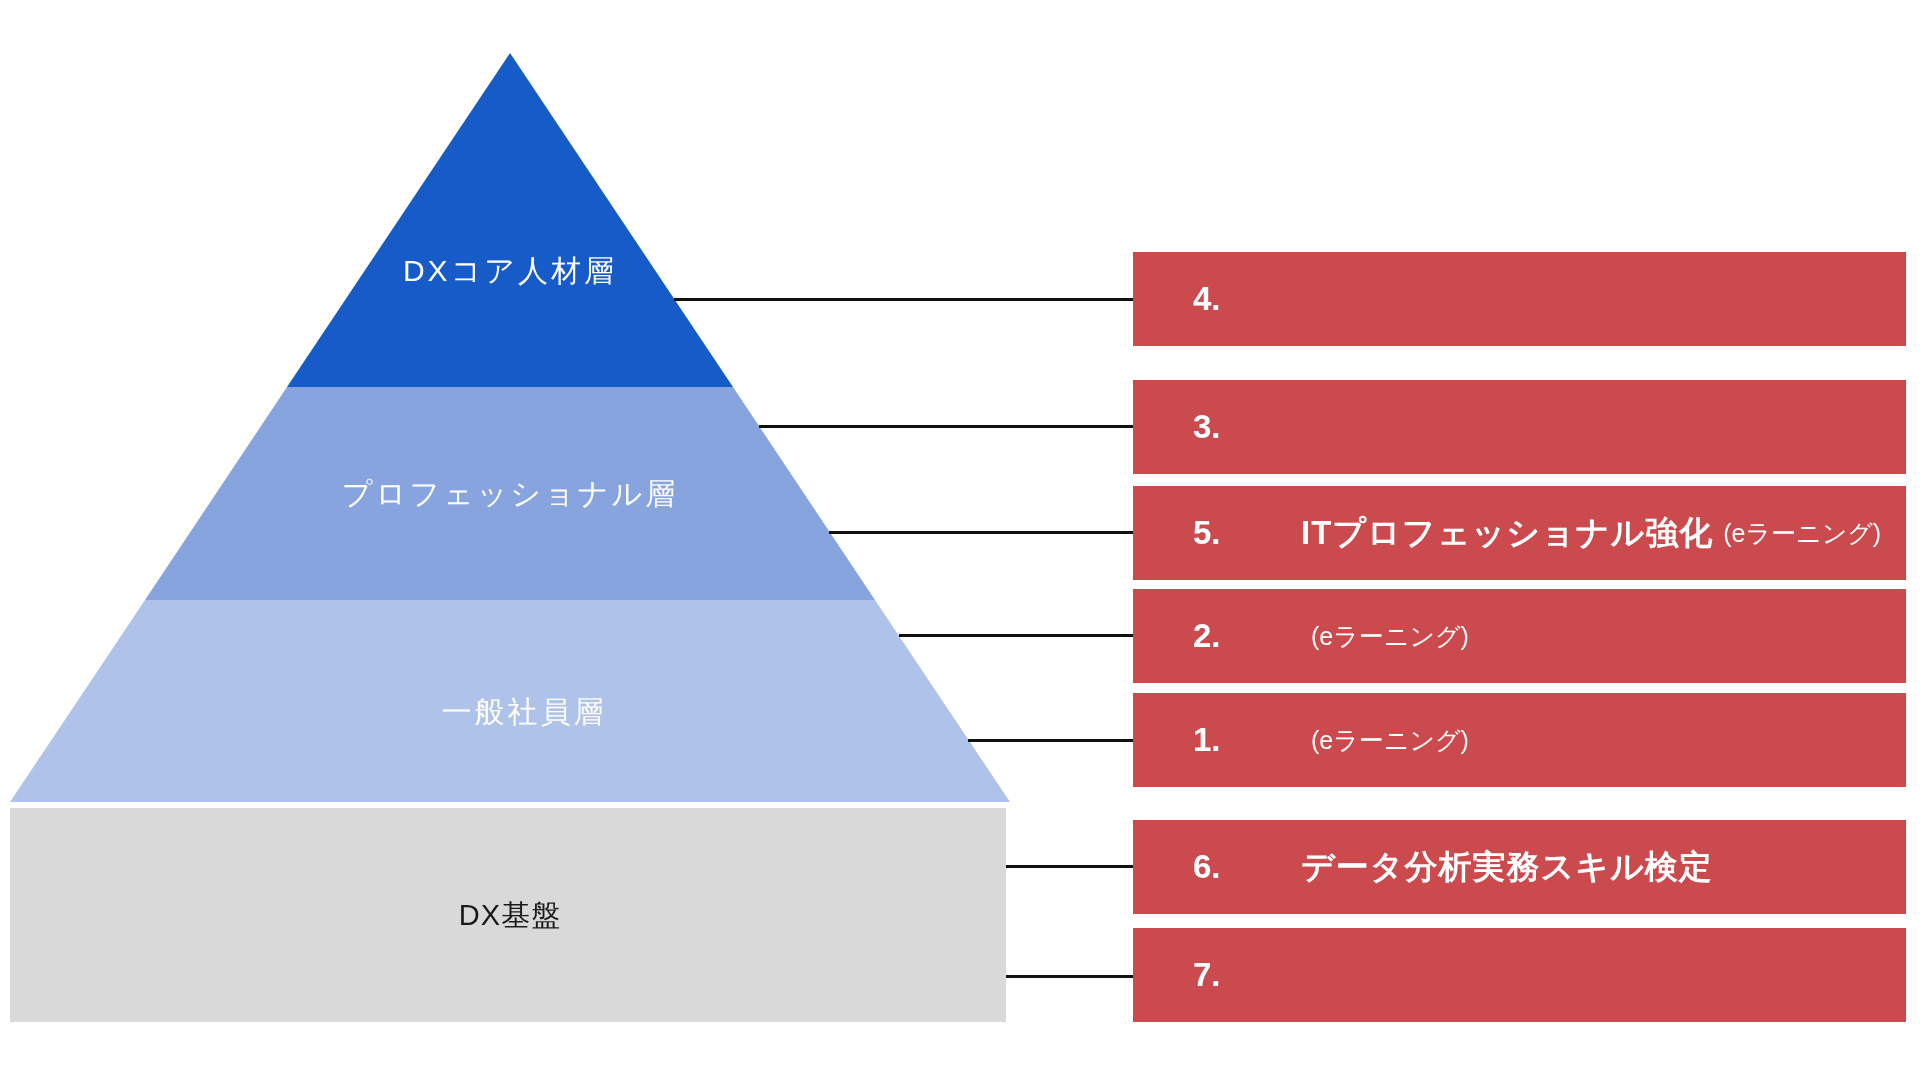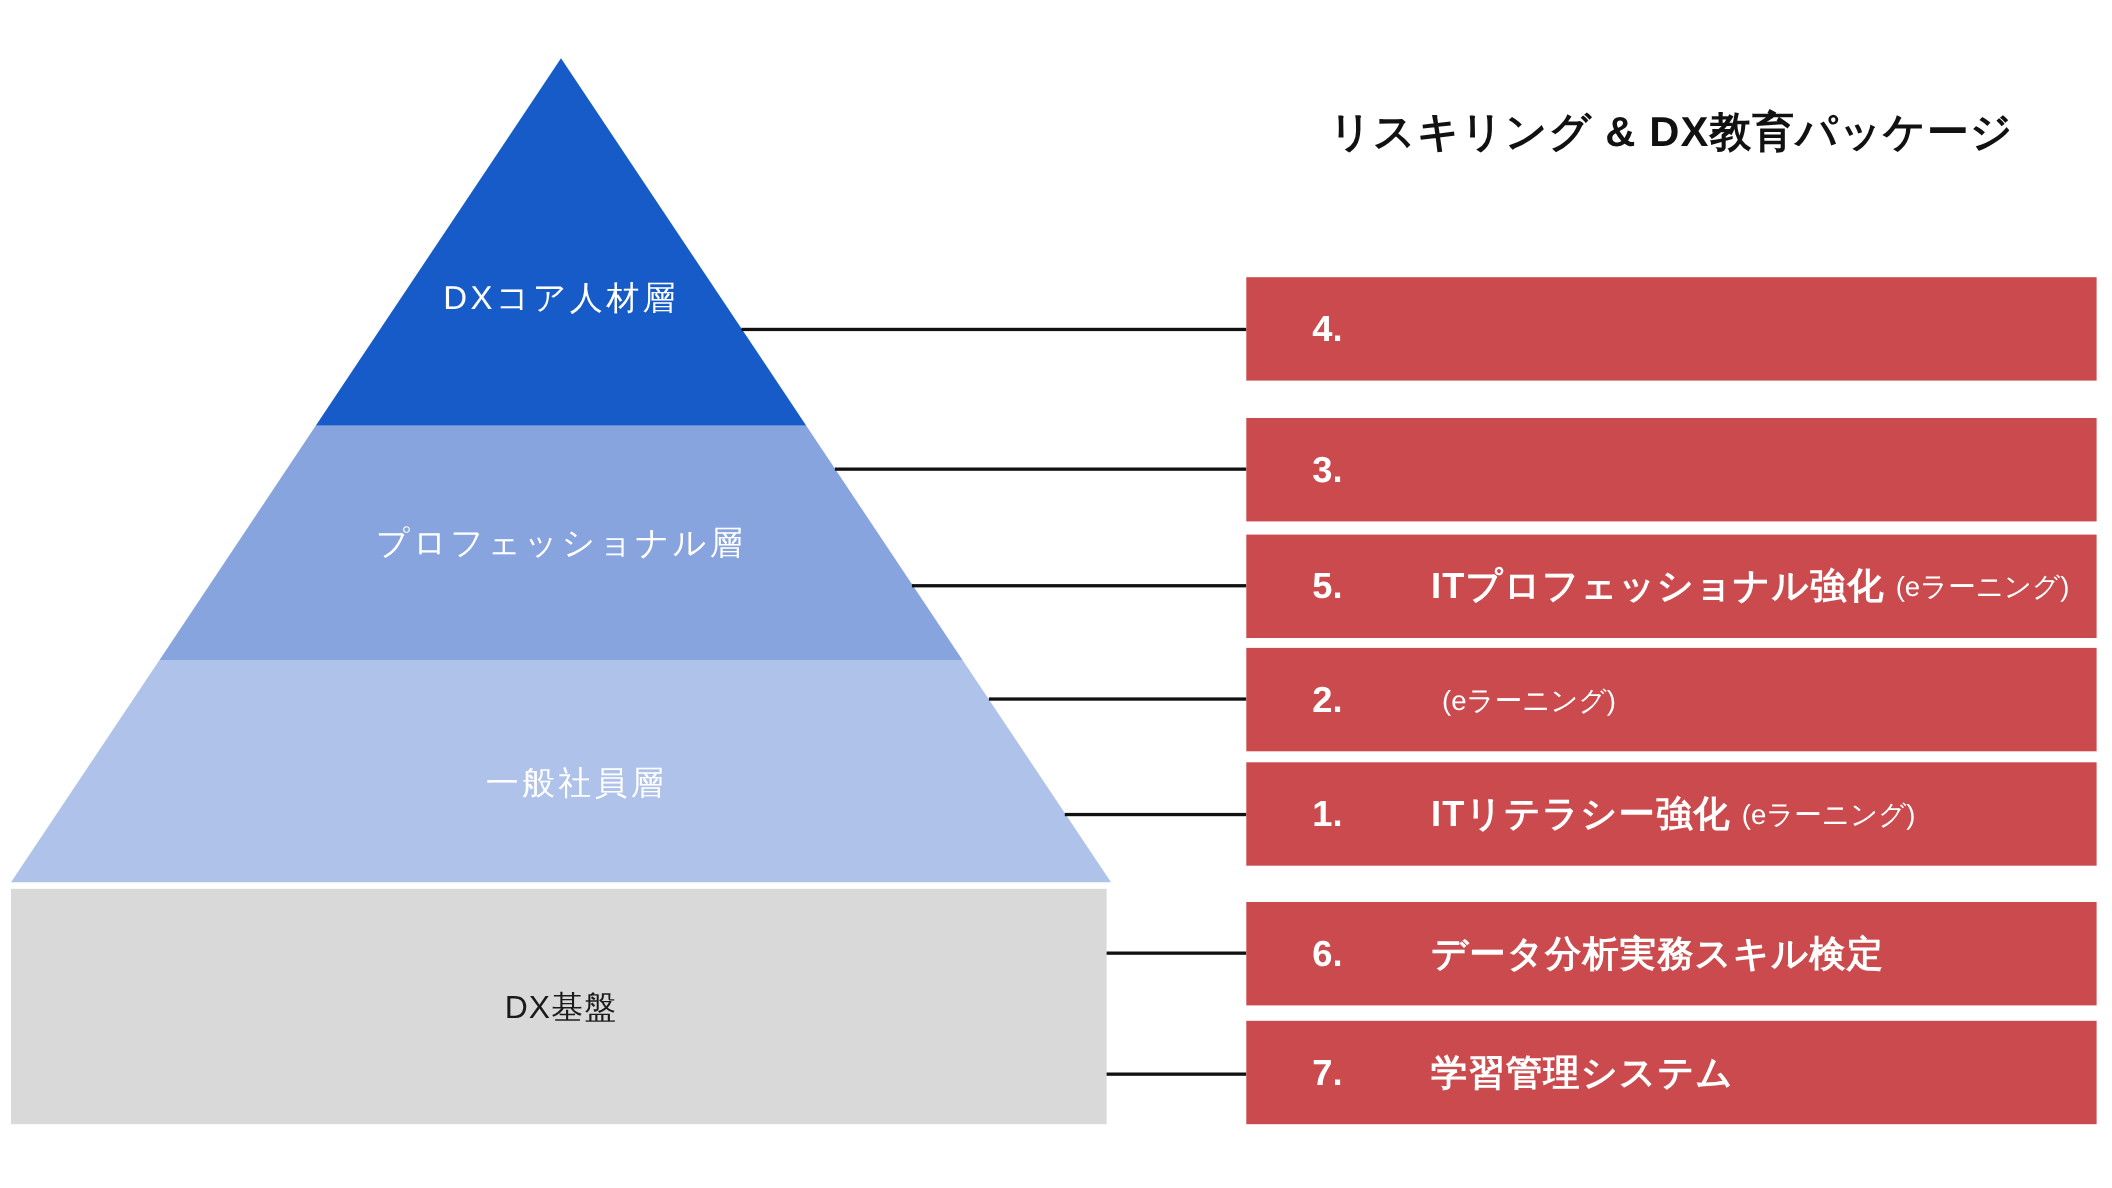--- a/index.html
+++ b/index.html
@@ -40,21 +40,20 @@
     <polygon points="287,387 733,387 875,600 145,600" fill="#88a4de"></polygon>
     <polygon points="145,600 875,600 1010,802 10,802" fill="#afc2e9"></polygon>
     <rect x="10" y="808" width="996" height="214" fill="#d9d9d9"></rect>
   </svg>
 
   <div class="layer-label" style="left:510px;top:271px;">DXコア人材層</div>
   <div class="layer-label" style="left:510px;top:494px;">プロフェッショナル層</div>
   <div class="layer-label" style="left:524px;top:712px;">一般社員層</div>
   <div class="base-label" style="left:510px;top:916px;">DX基盤</div>
 
-  <div class="diagram-title">リスキリング &amp; DX教育パッケージ</div>
 
   <div class="connector" style="left:674px;top:298px;width:459px;"></div>
   <div class="connector" style="left:759px;top:425px;width:374px;"></div>
   <div class="connector" style="left:829px;top:531px;width:304px;"></div>
   <div class="connector" style="left:899px;top:634px;width:234px;"></div>
   <div class="connector" style="left:968px;top:739px;width:165px;"></div>
   <div class="connector" style="left:1006px;top:865px;width:127px;"></div>
   <div class="connector" style="left:1006px;top:975px;width:127px;"></div>
 
   <div class="pkg-box" style="top:252px;">
@@ -73,29 +72,27 @@
     <span class="pkg-note">(eラーニング)</span>
   </div>
 
   <div class="pkg-box" style="top:589px;">
     <span class="pkg-num">2.</span>
     <span class="pkg-note">(eラーニング)</span>
   </div>
 
   <div class="pkg-box" style="top:693px;">
     <span class="pkg-num">1.</span>
-    <span class="pkg-label">ITリテラシー強化</span>
     <span class="pkg-note">(eラーニング)</span>
   </div>
 
   <div class="pkg-box" style="top:820px;">
     <span class="pkg-num">6.</span>
     <span class="pkg-label">データ分析実務スキル検定</span>
     <span class="pkg-note"></span>
   </div>
 
   <div class="pkg-box" style="top:928px;">
     <span class="pkg-num">7.</span>
-    <span class="pkg-label">学習管理システム</span>
     <span class="pkg-note"></span>
   </div>
 
 </div>
 
 </body></html>

